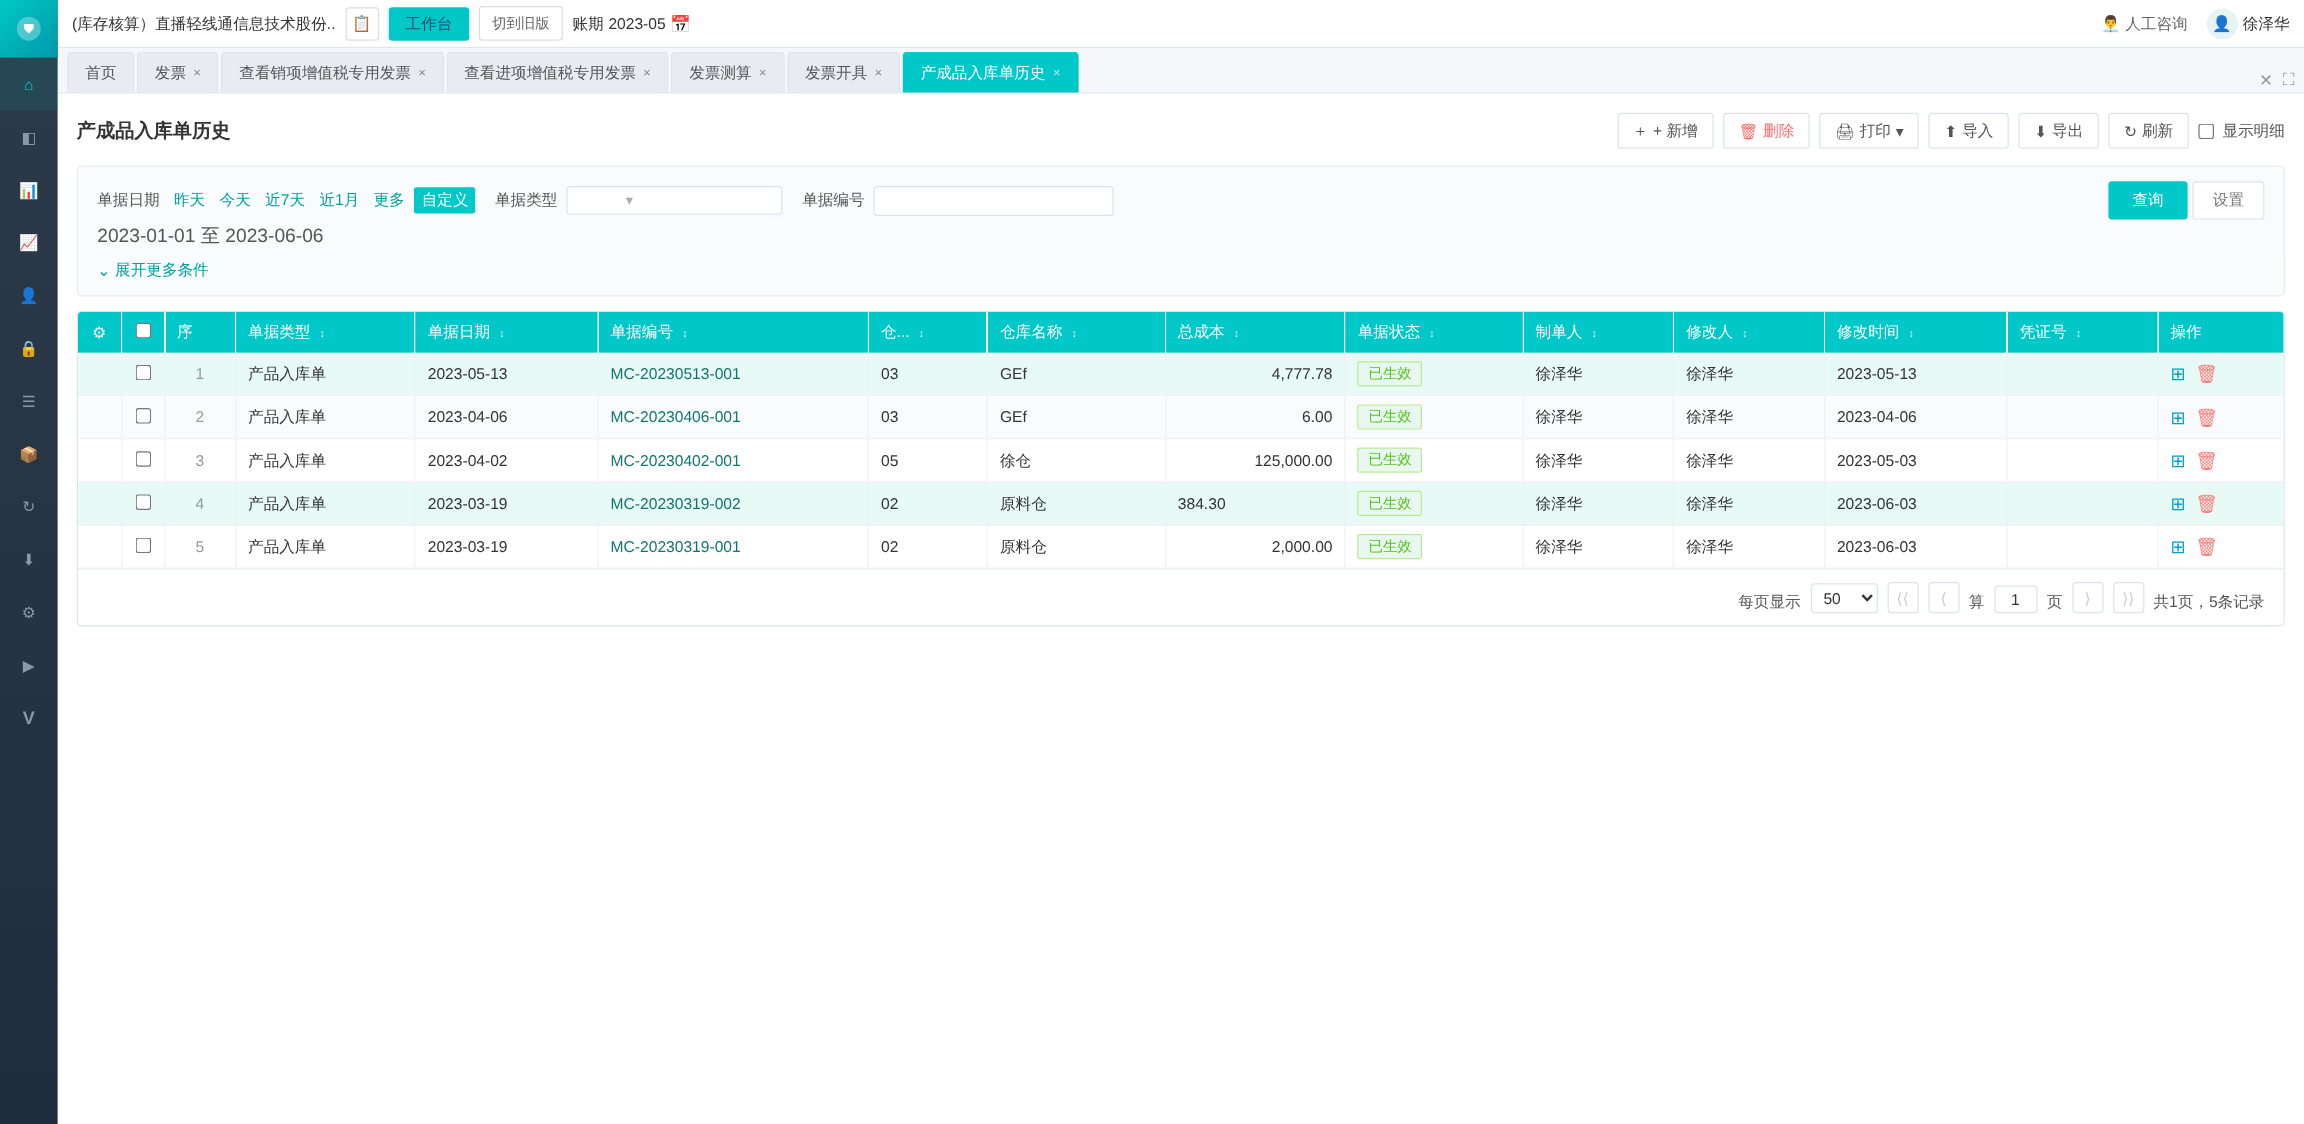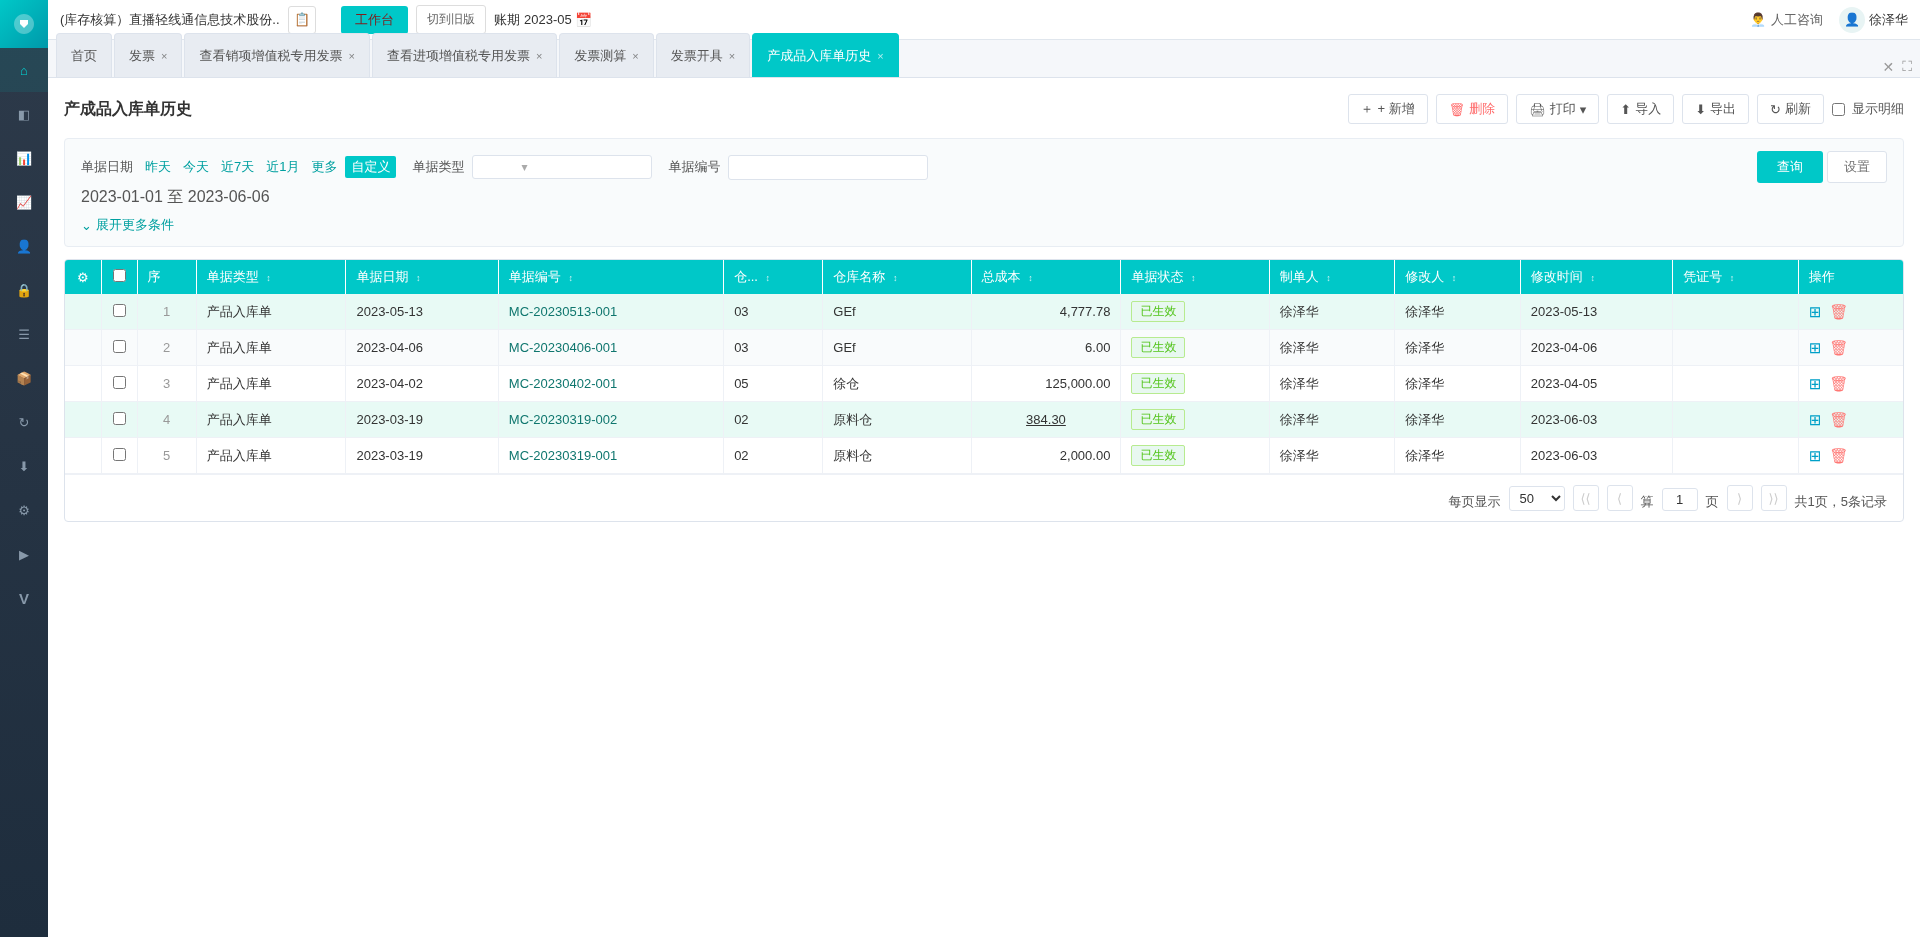--- a/index.html
+++ b/index.html
@@ -80,27 +80,26 @@
       border-radius: 3px;
       display: flex;
       align-items: center;
       justify-content: center;
       color: #666;
       cursor: pointer;
       font-size: 14px;
     }
     .btn-workbench {
       background: #00c8c8;
-      color: #7f1d1d;
+      color: #0c4a6e;
       border: none;
       border-radius: 3px;
       padding: 5px 14px;
       cursor: pointer;
       font-size: 13px;
-      margin-left: 17px;
     }
     .btn-history {
       background: #fff;
       color: #666;
       border: 1px solid #ddd;
       border-radius: 3px;
       padding: 5px 10px;
       cursor: pointer;
       font-size: 12px;
     }
@@ -150,21 +149,21 @@
       height: 38px;
       background: #f5f7fa;
       border-bottom: 1px solid #dde3ec;
       display: flex;
       align-items: flex-end;
       padding: 0 8px;
       flex-shrink: 0;
       gap: 2px;
     }
     .tab-item {
-      height: 44px;
+      height: 34px;
       padding: 0 14px;
       display: flex;
       align-items: center;
       gap: 6px;
       background: #e8ecf2;
       border: 1px solid #dde3ec;
       border-bottom: none;
       border-radius: 4px 4px 0 0;
       cursor: pointer;
       color: #555;
@@ -752,41 +751,41 @@
     <td class="row-num">3</td>
     <td>产品入库单</td>
     <td>2023-04-02</td>
     <td><span class="link-text">MC-20230402-001</span></td>
     <td>05</td>
     <td>徐仓</td>
     <td style="text-align:right;">125,000.00</td>
     <td><span class="badge-active">已生效</span></td>
     <td>徐泽华</td>
     <td>徐泽华</td>
-    <td>2023-04-05</td>
+    <td>2023-05-03</td>
     <td></td>
     <td>
       <div class="action-icons">
         <span class="action-icon" title="编辑">⊞</span>
         <span class="action-icon delete" title="删除">🗑</span>
       </div>
     </td>
   </tr>
             <tr class="highlighted">
     <td></td>
     <td style="text-align:center;">
       <input type="checkbox" style="">
     </td>
     <td class="row-num">4</td>
     <td>产品入库单</td>
     <td>2023-03-19</td>
     <td><span class="link-text">MC-20230319-002</span></td>
     <td>02</td>
     <td>原料仓</td>
-    <td style="text-align:center;text-decoration:underline;">384.30</td>
+    <td style="text-align:left;">384.30</td>
     <td><span class="badge-active">已生效</span></td>
     <td>徐泽华</td>
     <td>徐泽华</td>
     <td>2023-06-03</td>
     <td></td>
     <td>
       <div class="action-icons">
         <span class="action-icon" title="编辑">⊞</span>
         <span class="action-icon delete" title="删除">🗑</span>
       </div>

